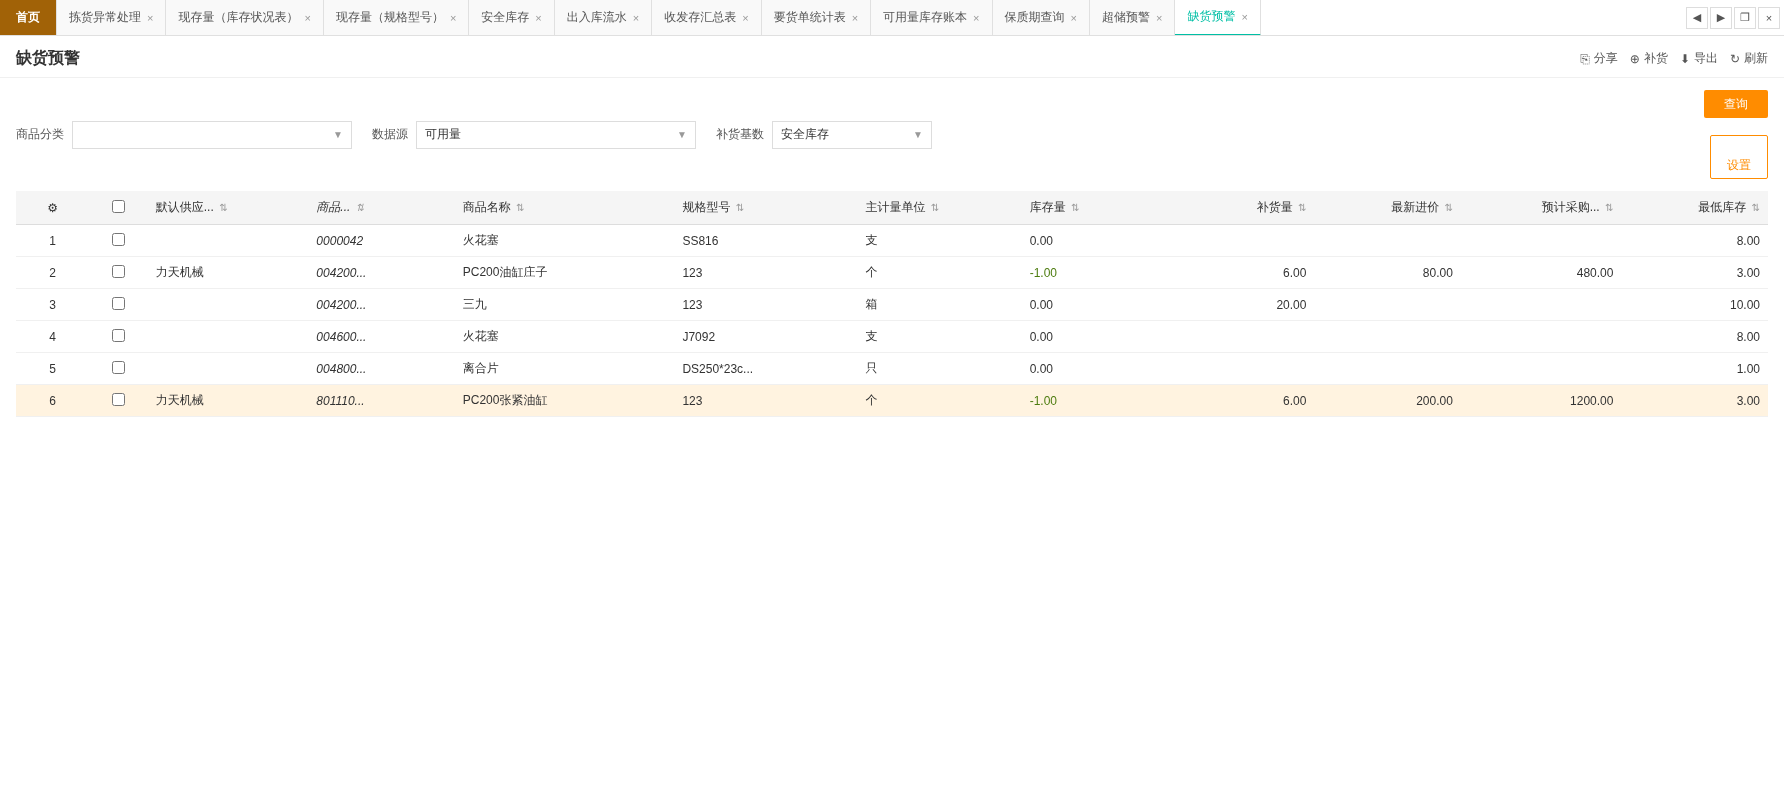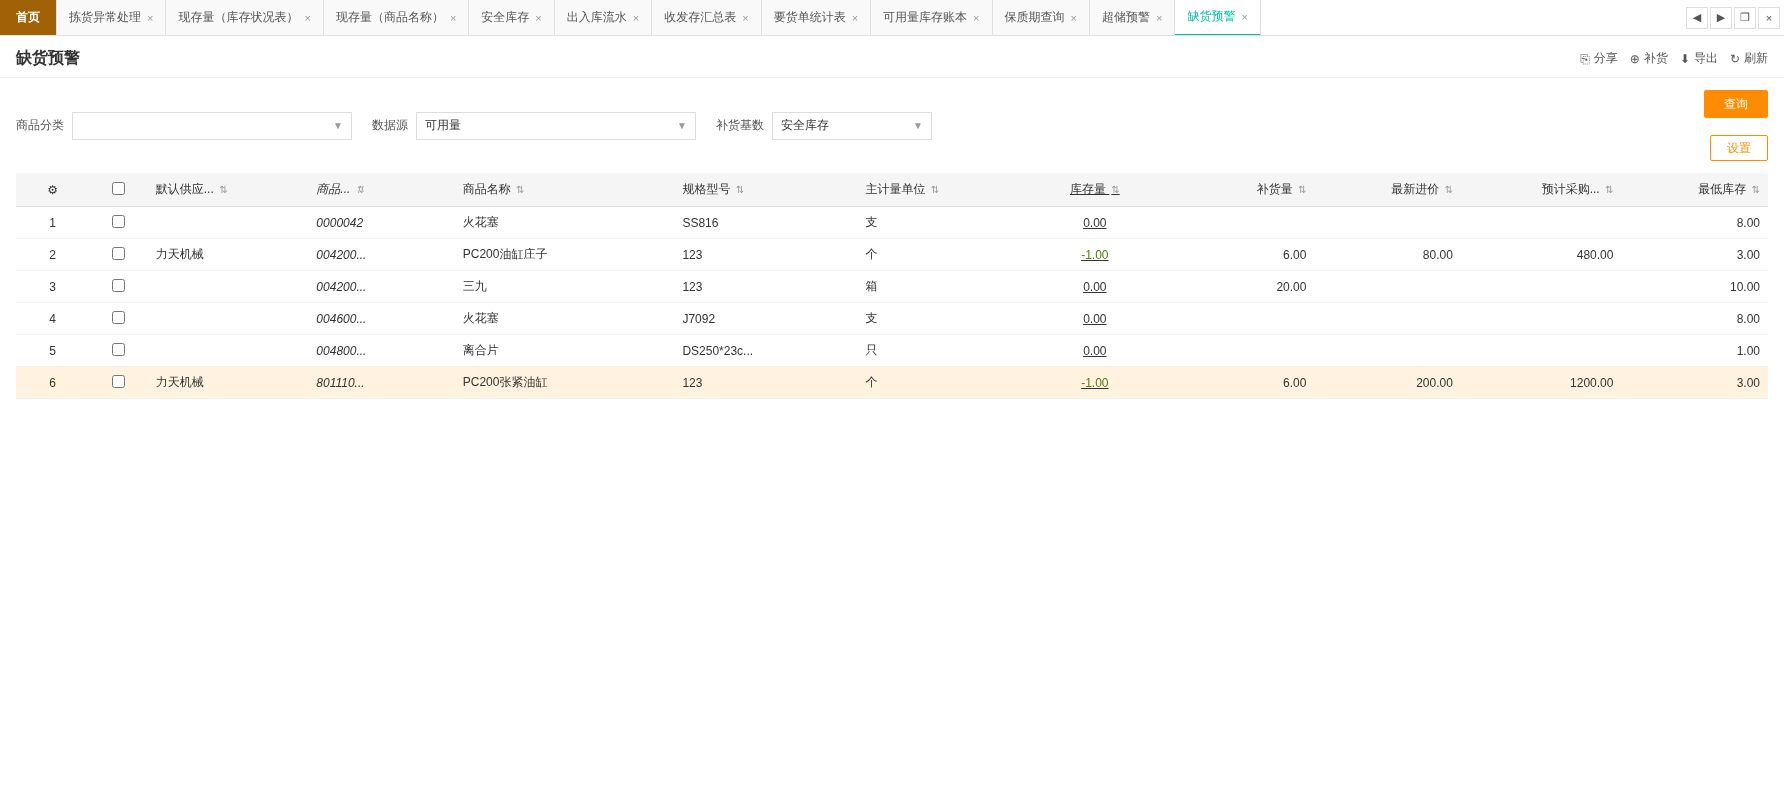--- a/index.html
+++ b/index.html
@@ -154,21 +154,21 @@
       padding: 5px 20px;
       cursor: pointer;
       font-size: 12px;
       border-radius: 2px;
       height: 28px;
     }
     .btn-settings {
       background: #fff;
       color: #ff8c00;
       border: 1px solid #ff8c00;
-      padding: 4px 16px;
+      padding: 21px 16px;
       cursor: pointer;
       font-size: 12px;
       border-radius: 2px;
       height: 26px;
     }
 
     
     .table-container {
       padding: 0 16px;
     }
@@ -203,21 +203,21 @@
       color: #333;
       font-size: 12px;
     }
     .col-num { width: 40px; text-align: center; }
     .col-checkbox { width: 32px; text-align: center; }
     .col-supplier { width: 80px; }
     .col-code { width: 80px; font-style: italic; }
     .col-name { width: 120px; }
     .col-spec { width: 100px; }
     .col-unit { width: 80px; }
-    .col-stock { width: 80px; text-align: center; text-decoration: underline; }
+    .col-stock { width: 80px; text-align: left; }
     .col-replenish { width: 80px; text-align: right; }
     .col-price { width: 80px; text-align: right; }
     .col-purchase { width: 80px; text-align: right; }
     .col-minstock { width: 80px; text-align: right; }
     .negative { color: #4d7c0f; }
     .gear-th {
       width: 40px;
       text-align: center;
     }
 
@@ -237,21 +237,21 @@
   </div>
   <div class="tab-item">
     <span>拣货异常处理</span>
     <span class="tab-close">×</span>
   </div>
   <div class="tab-item">
     <span>现存量（库存状况表）</span>
     <span class="tab-close">×</span>
   </div>
   <div class="tab-item">
-    <span>现存量（商品名称）</span>
+    <span>现存量（规格型号）</span>
     <span class="tab-close">×</span>
   </div>
   <div class="tab-item">
     <span>安全库存</span>
     <span class="tab-close">×</span>
   </div>
   <div class="tab-item">
     <span>出入库流水</span>
     <span class="tab-close">×</span>
   </div>

